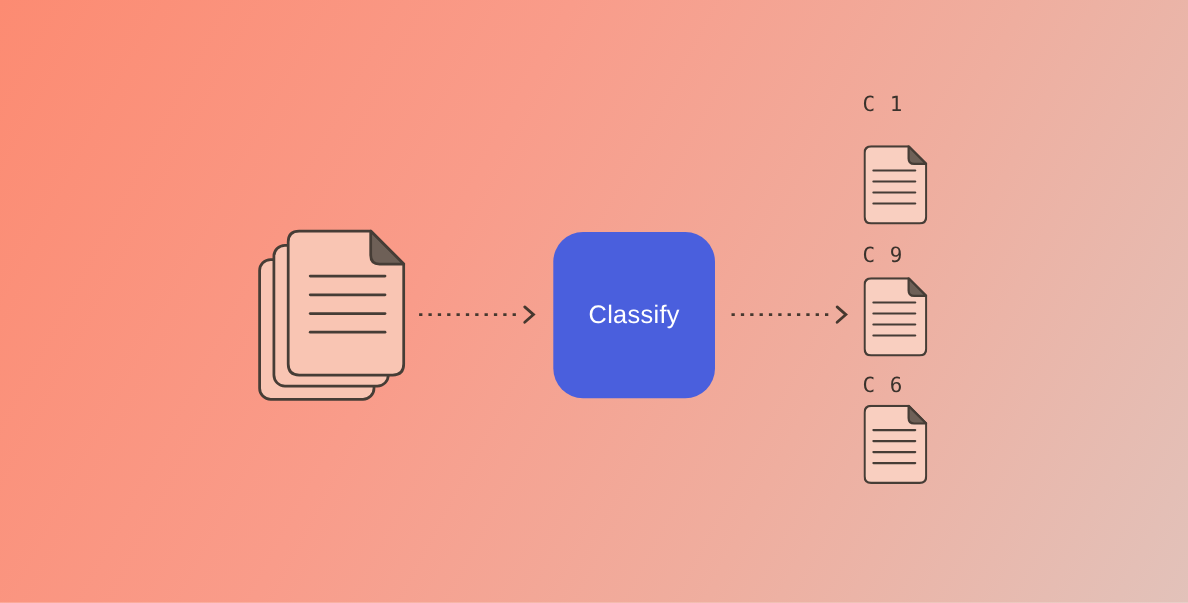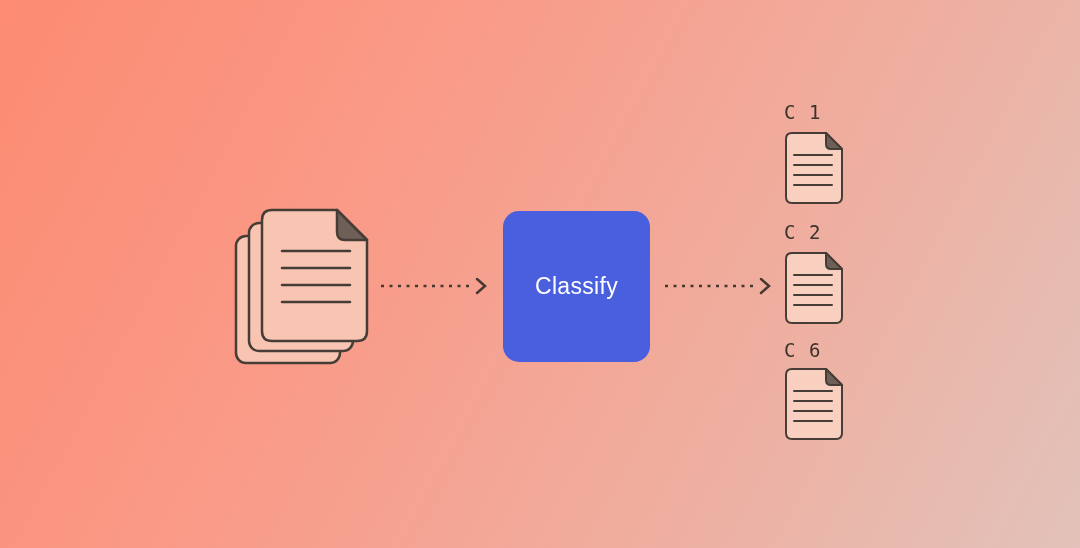--- a/index.html
+++ b/index.html
@@ -29,21 +29,21 @@
       var(--background-bottom-right) 100%);
   }
   .abs{position:absolute;}
   .stack-icon{left:234px;top:208px;width:135px;height:157px;}
   .page{fill:var(--document-fill);stroke:var(--outline);stroke-width:2.5;}
   .fold{fill:var(--fold);stroke:var(--outline);stroke-width:2.5;stroke-linejoin:round;}
   .doc-line{stroke:var(--outline);stroke-width:2.5;stroke-linecap:round;}
   .classify-box{
     left:503px;top:211px;width:147px;height:151px;
     background:var(--accent-blue);
-    border-radius:16px;
+    border-radius:27px;
     display:flex;align-items:center;justify-content:center;
   }
   .classify-label{
     color:var(--classify-text);
     font-size:23px;
     letter-spacing:0.3px;
   }
   .arrow-svg{width:110px;height:20px;}
   .arrow-1{left:380px;top:276px;}
   .arrow-2{left:664px;top:276px;}
@@ -55,21 +55,21 @@
     font-family:"DejaVu Sans Mono",monospace;
     font-size:19px;
     letter-spacing:1px;
     color:var(--label-text);
     font-weight:500;
   }
   .out-doc{position:absolute;left:785px;width:58px;height:72px;}
   .small-page{fill:var(--document-fill-light);stroke:var(--outline);stroke-width:2;}
   .small-fold{fill:var(--fold);stroke:var(--outline);stroke-width:2;stroke-linejoin:round;}
   .small-line{stroke:var(--outline);stroke-width:2;stroke-linecap:round;}
-  .lbl-1{top:101px;}
+  .lbl-1{top:84px;}
   .lbl-2{top:221px;}
   .lbl-3{top:339px;}
   .doc-1{top:132px;}
   .doc-2{top:252px;}
   .doc-3{top:368px;}
 </style>
 </head>
 <body>
 
 <div class="canvas">
@@ -106,21 +106,21 @@
     <path class="small-page" d="M 7 1 H 41 L 57 17 V 65 Q 57 71 51 71 H 7 Q 1 71 1 65 V 7 Q 1 1 7 1 Z"></path>
     <path class="small-fold" d="M 41 1 L 57 17 L 46 17 Q 41 17 41 12 Z"></path>
     <g>
       <line class="small-line" x1="9" y1="23" x2="47" y2="23"></line>
       <line class="small-line" x1="9" y1="33" x2="47" y2="33"></line>
       <line class="small-line" x1="9" y1="43" x2="47" y2="43"></line>
       <line class="small-line" x1="9" y1="53" x2="47" y2="53"></line>
     </g>
   </svg>
 
-  <div class="out-label lbl-2">C 2</div>
+  <div class="out-label lbl-2">C 9</div>
   <svg class="out-doc doc-2" viewBox="0 0 58 72" aria-hidden="true">
     <path class="small-page" d="M 7 1 H 41 L 57 17 V 65 Q 57 71 51 71 H 7 Q 1 71 1 65 V 7 Q 1 1 7 1 Z"></path>
     <path class="small-fold" d="M 41 1 L 57 17 L 46 17 Q 41 17 41 12 Z"></path>
     <g>
       <line class="small-line" x1="9" y1="23" x2="47" y2="23"></line>
       <line class="small-line" x1="9" y1="33" x2="47" y2="33"></line>
       <line class="small-line" x1="9" y1="43" x2="47" y2="43"></line>
       <line class="small-line" x1="9" y1="53" x2="47" y2="53"></line>
     </g>
   </svg>

